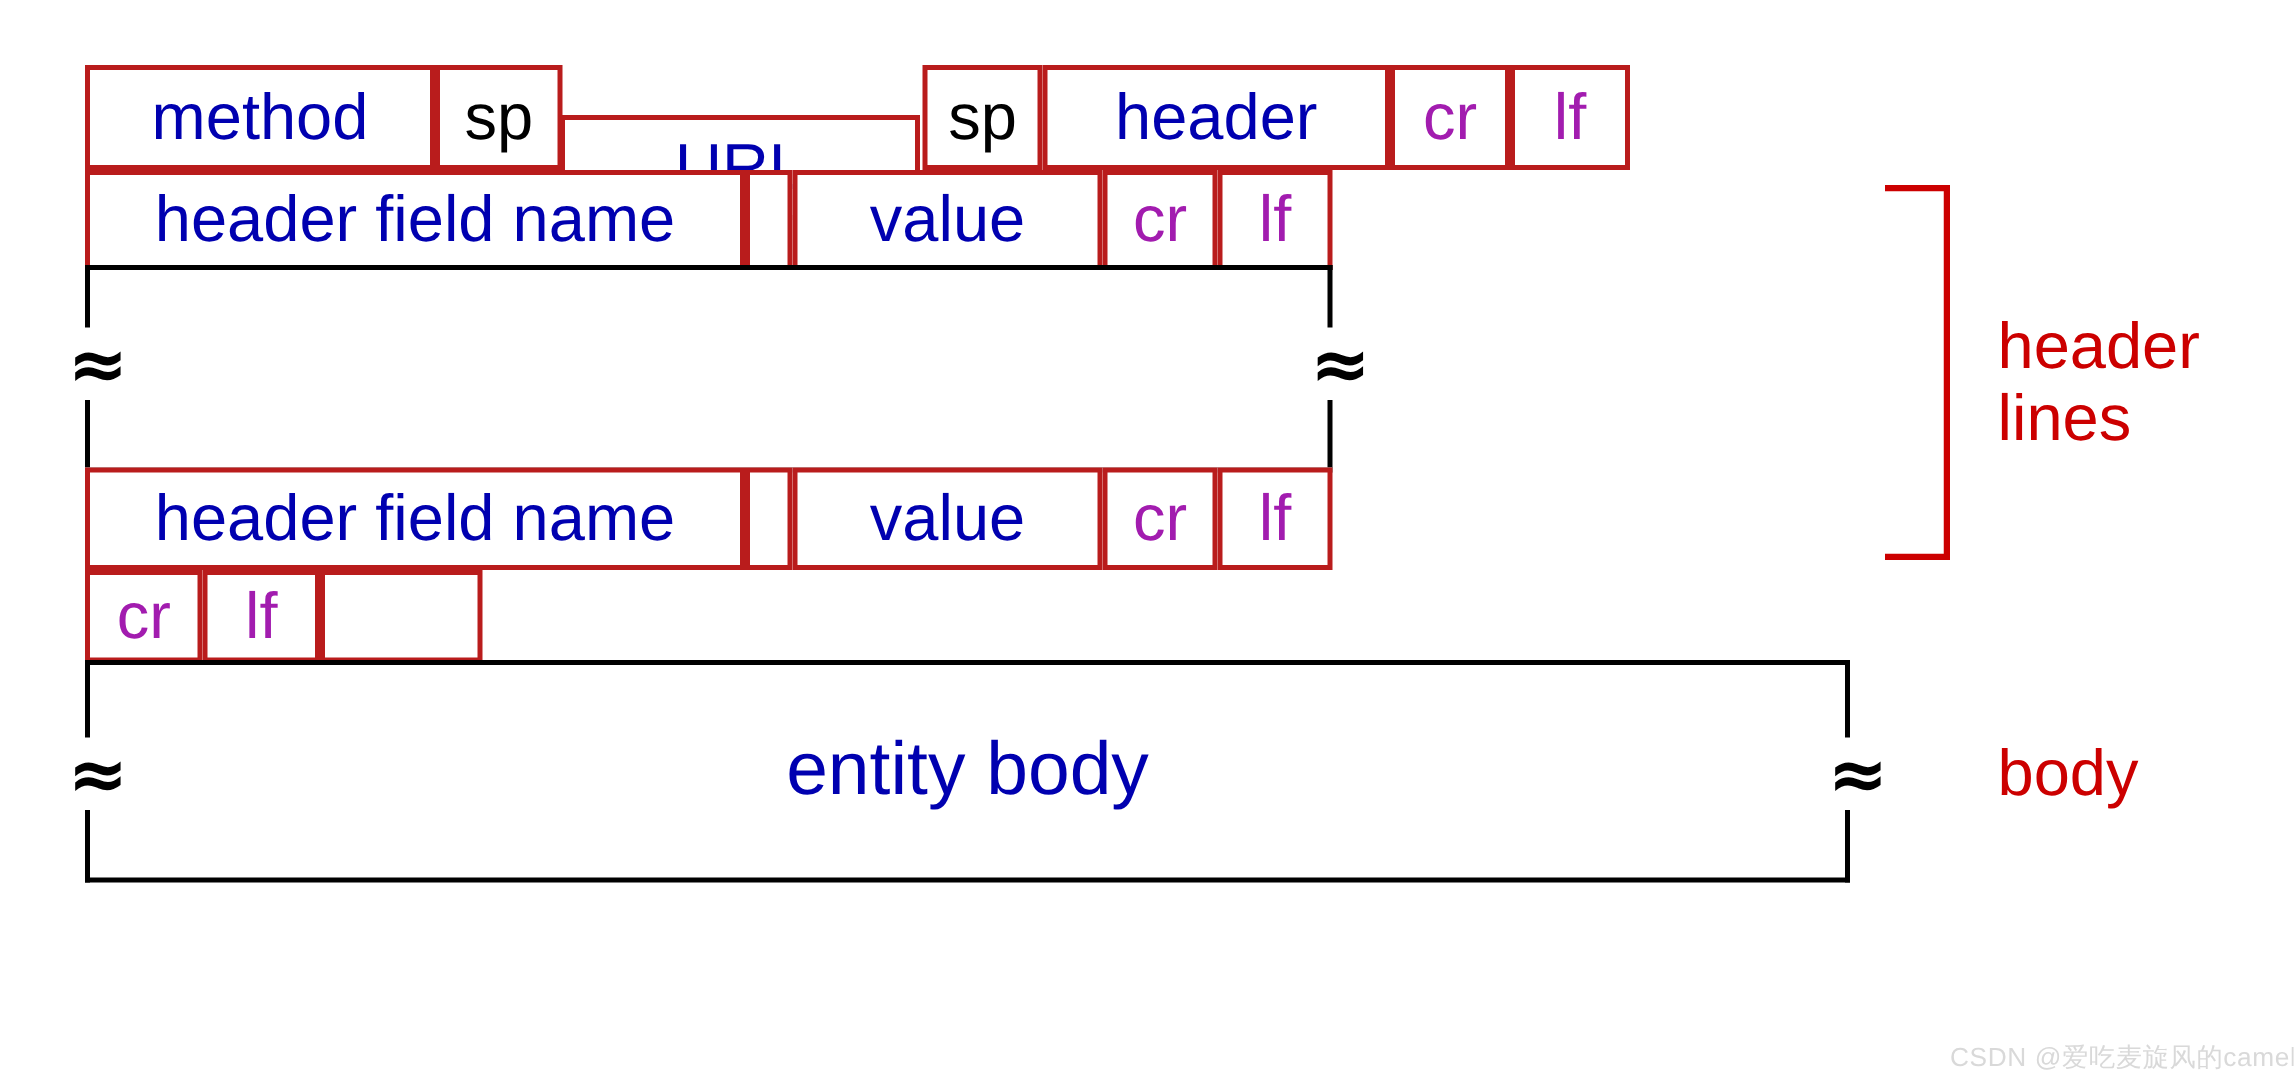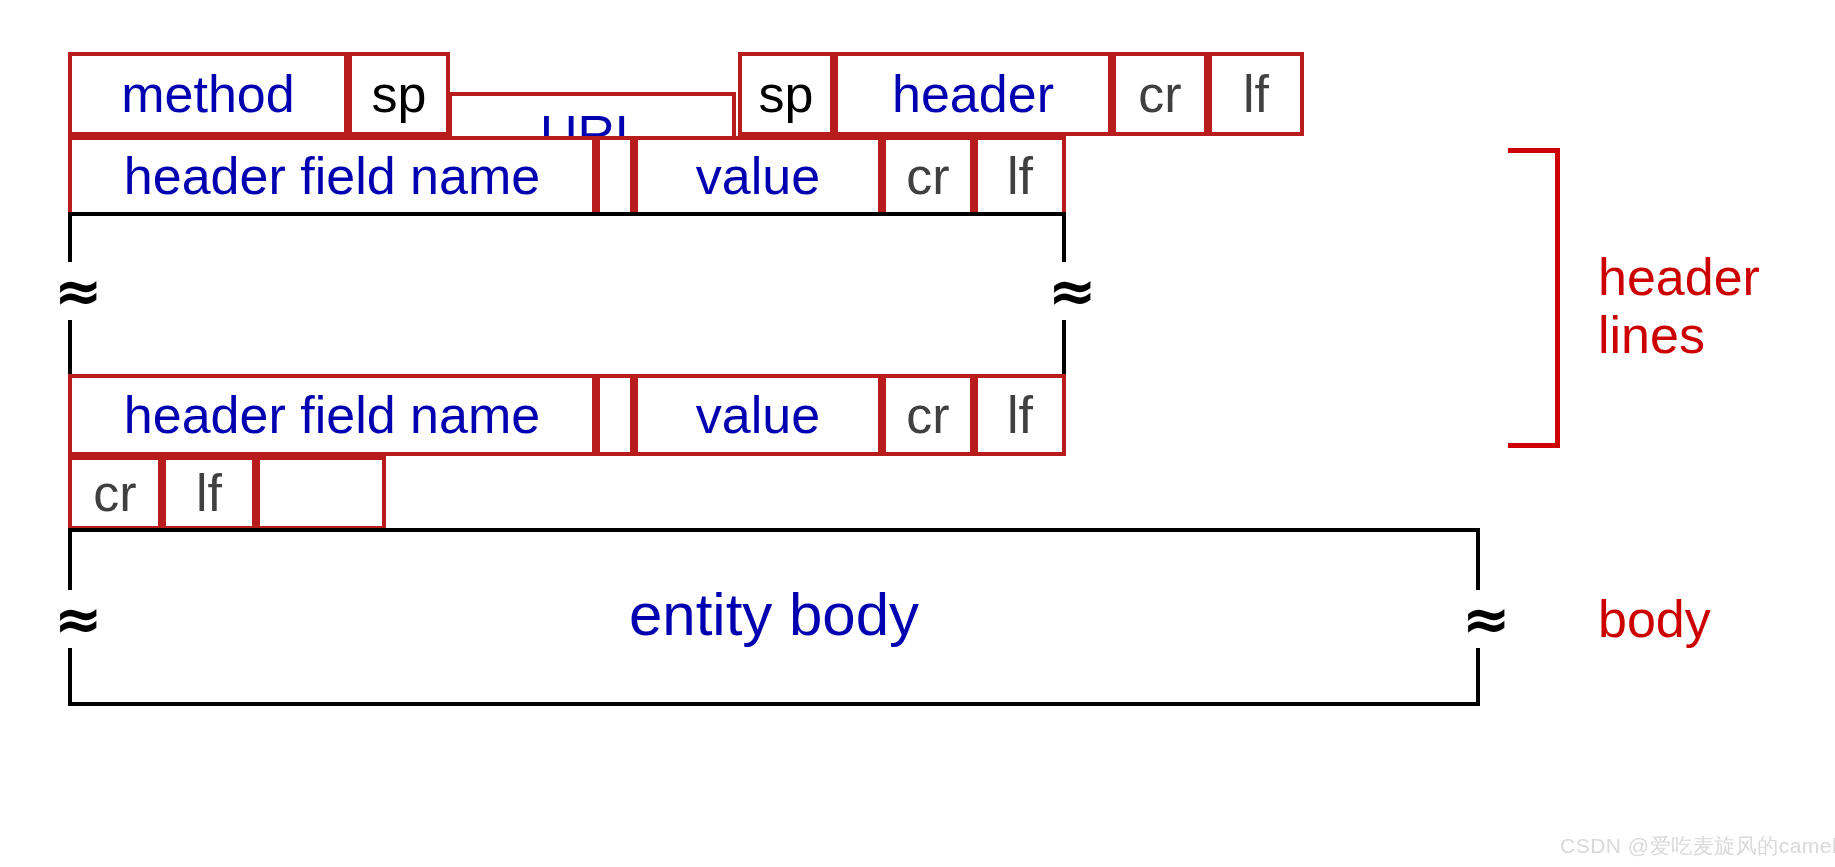--- a/index.html
+++ b/index.html
@@ -25,21 +25,21 @@
     border: 4px solid #b91c1c;
     background: #ffffff;
     display: flex;
     align-items: center;
     justify-content: center;
     color: #0000b0;
     font-size: 52px;
     line-height: 1;
     white-space: nowrap;
   }
-  .cell.black-label { color: #404040; }
+  .cell.black-label { color: #a21caf; }
   .cell.sp-cell     { color: #000000; }
 
   
 
   
   .row { position: absolute; }
 
   
   .vline {
     position: absolute;

